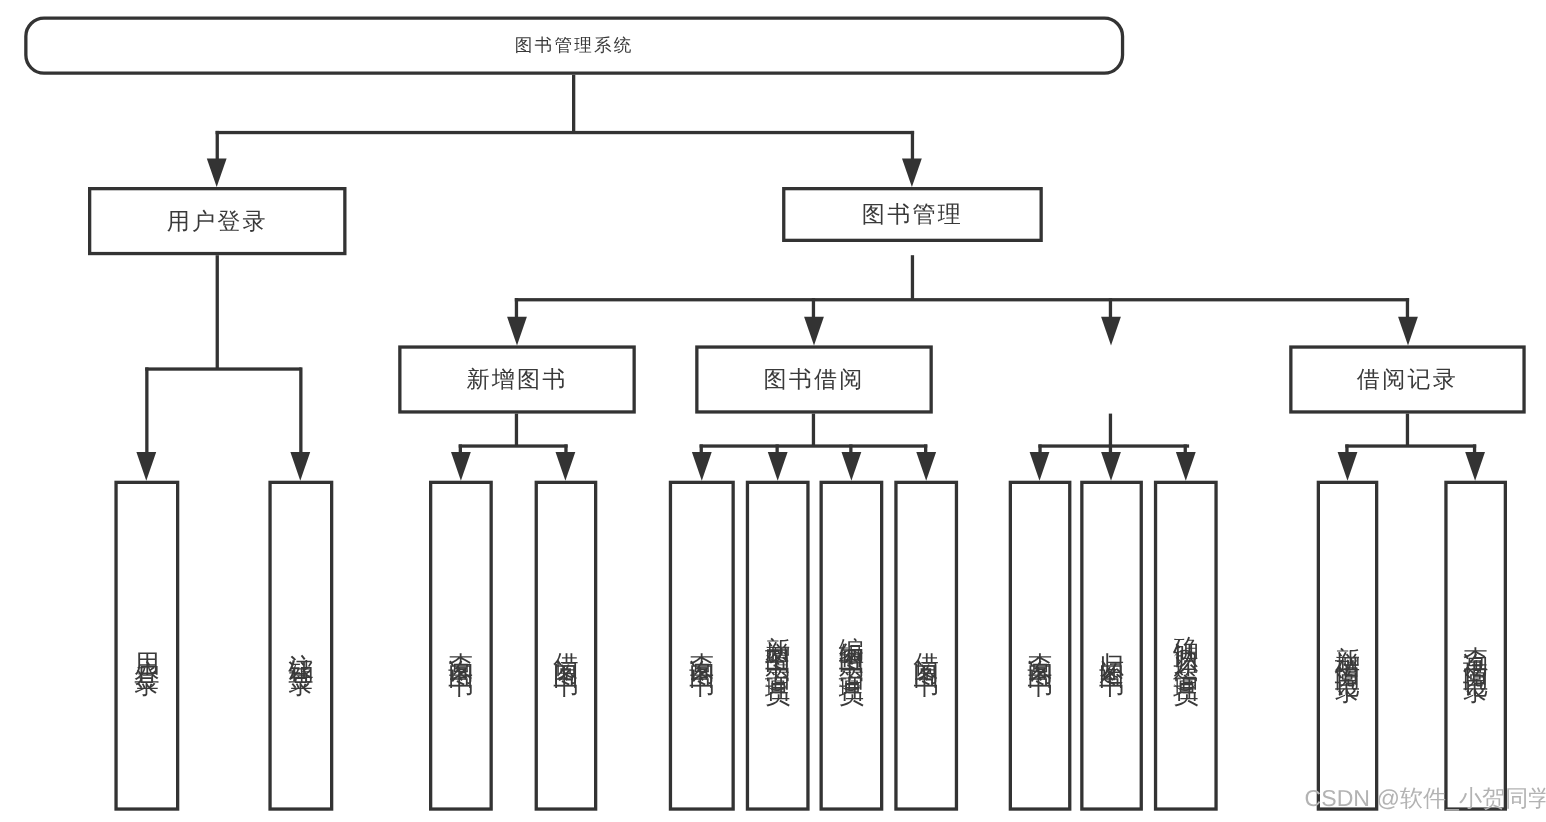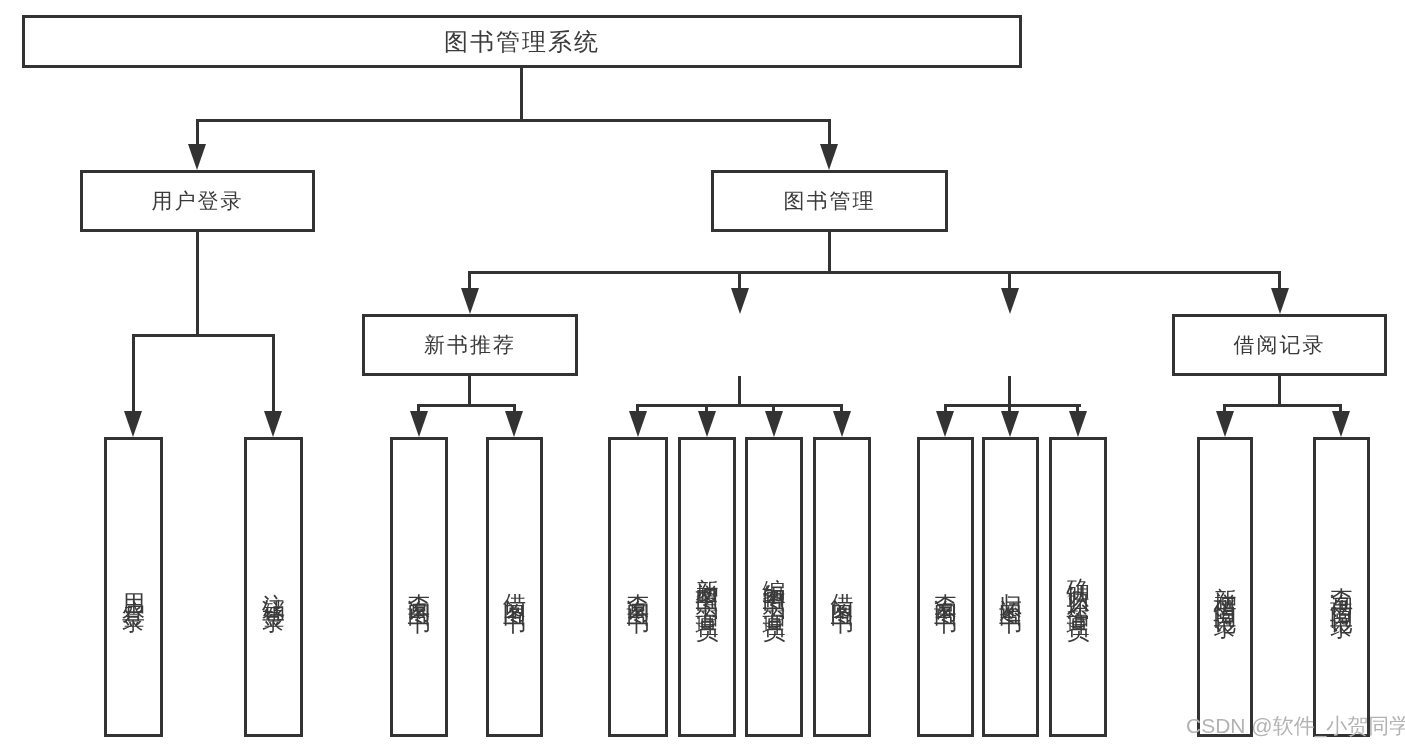--- a/index.html
+++ b/index.html
@@ -15,21 +15,21 @@
     background:var(--bg, #ffffff);
   }
   .box {
     position:absolute;
     border:3px solid var(--line, #333333);
     background:#ffffff;
     display:flex; align-items:center; justify-content:center;
     color:var(--text, #3a3a3a);
   }
   .box-h { font-size:21px; letter-spacing:2px; white-space:nowrap; }
-  .box-root { font-size:24px; }
+  .box-root { font-size:16px;border-radius:18px; }
   .box-v span {
     writing-mode:vertical-rl;
     font-size:23px;
     letter-spacing:6px;
     line-height:1;
   }
   .line { position:absolute; background:var(--line, #333333); }
   .arrow {
     position:absolute; width:0; height:0;
     border-left:9px solid transparent;
@@ -44,24 +44,25 @@
 </style>
 </head>
 <body>
 
 <div class="stage">
 
   <div class="box box-h box-root" style="left:22px;top:15px;width:1000px;height:53px">图书管理系统</div>
 
   <div class="box box-h" style="left:80px;top:170px;width:235px;height:62px">用户登录</div>
 
-  <div class="box box-h" style="left:711px;top:170px;width:237px;height:62px">图书管理</div>
+  <div class="box box-h" style="left:711px;top:170px;width:237px;height:50px">图书管理</div>
 
-  <div class="box box-h" style="left:362px;top:314px;width:216px;height:62px">新书推荐</div>
+  <div class="box box-h" style="left:362px;top:314px;width:216px;height:62px">新增图书</div>
 
+  <div class="box box-h" style="left:632px;top:314px;width:216px;height:62px">图书借阅</div>
 
 
   <div class="box box-h" style="left:1172px;top:314px;width:215px;height:62px">借阅记录</div>
 
   <div class="box box-v" style="left:104px;top:437px;width:59px;height:300px">
     <span>用户登录</span>
   </div>
 
   <div class="box box-v" style="left:244px;top:437px;width:59px;height:300px">
     <span>注销登录</span>

